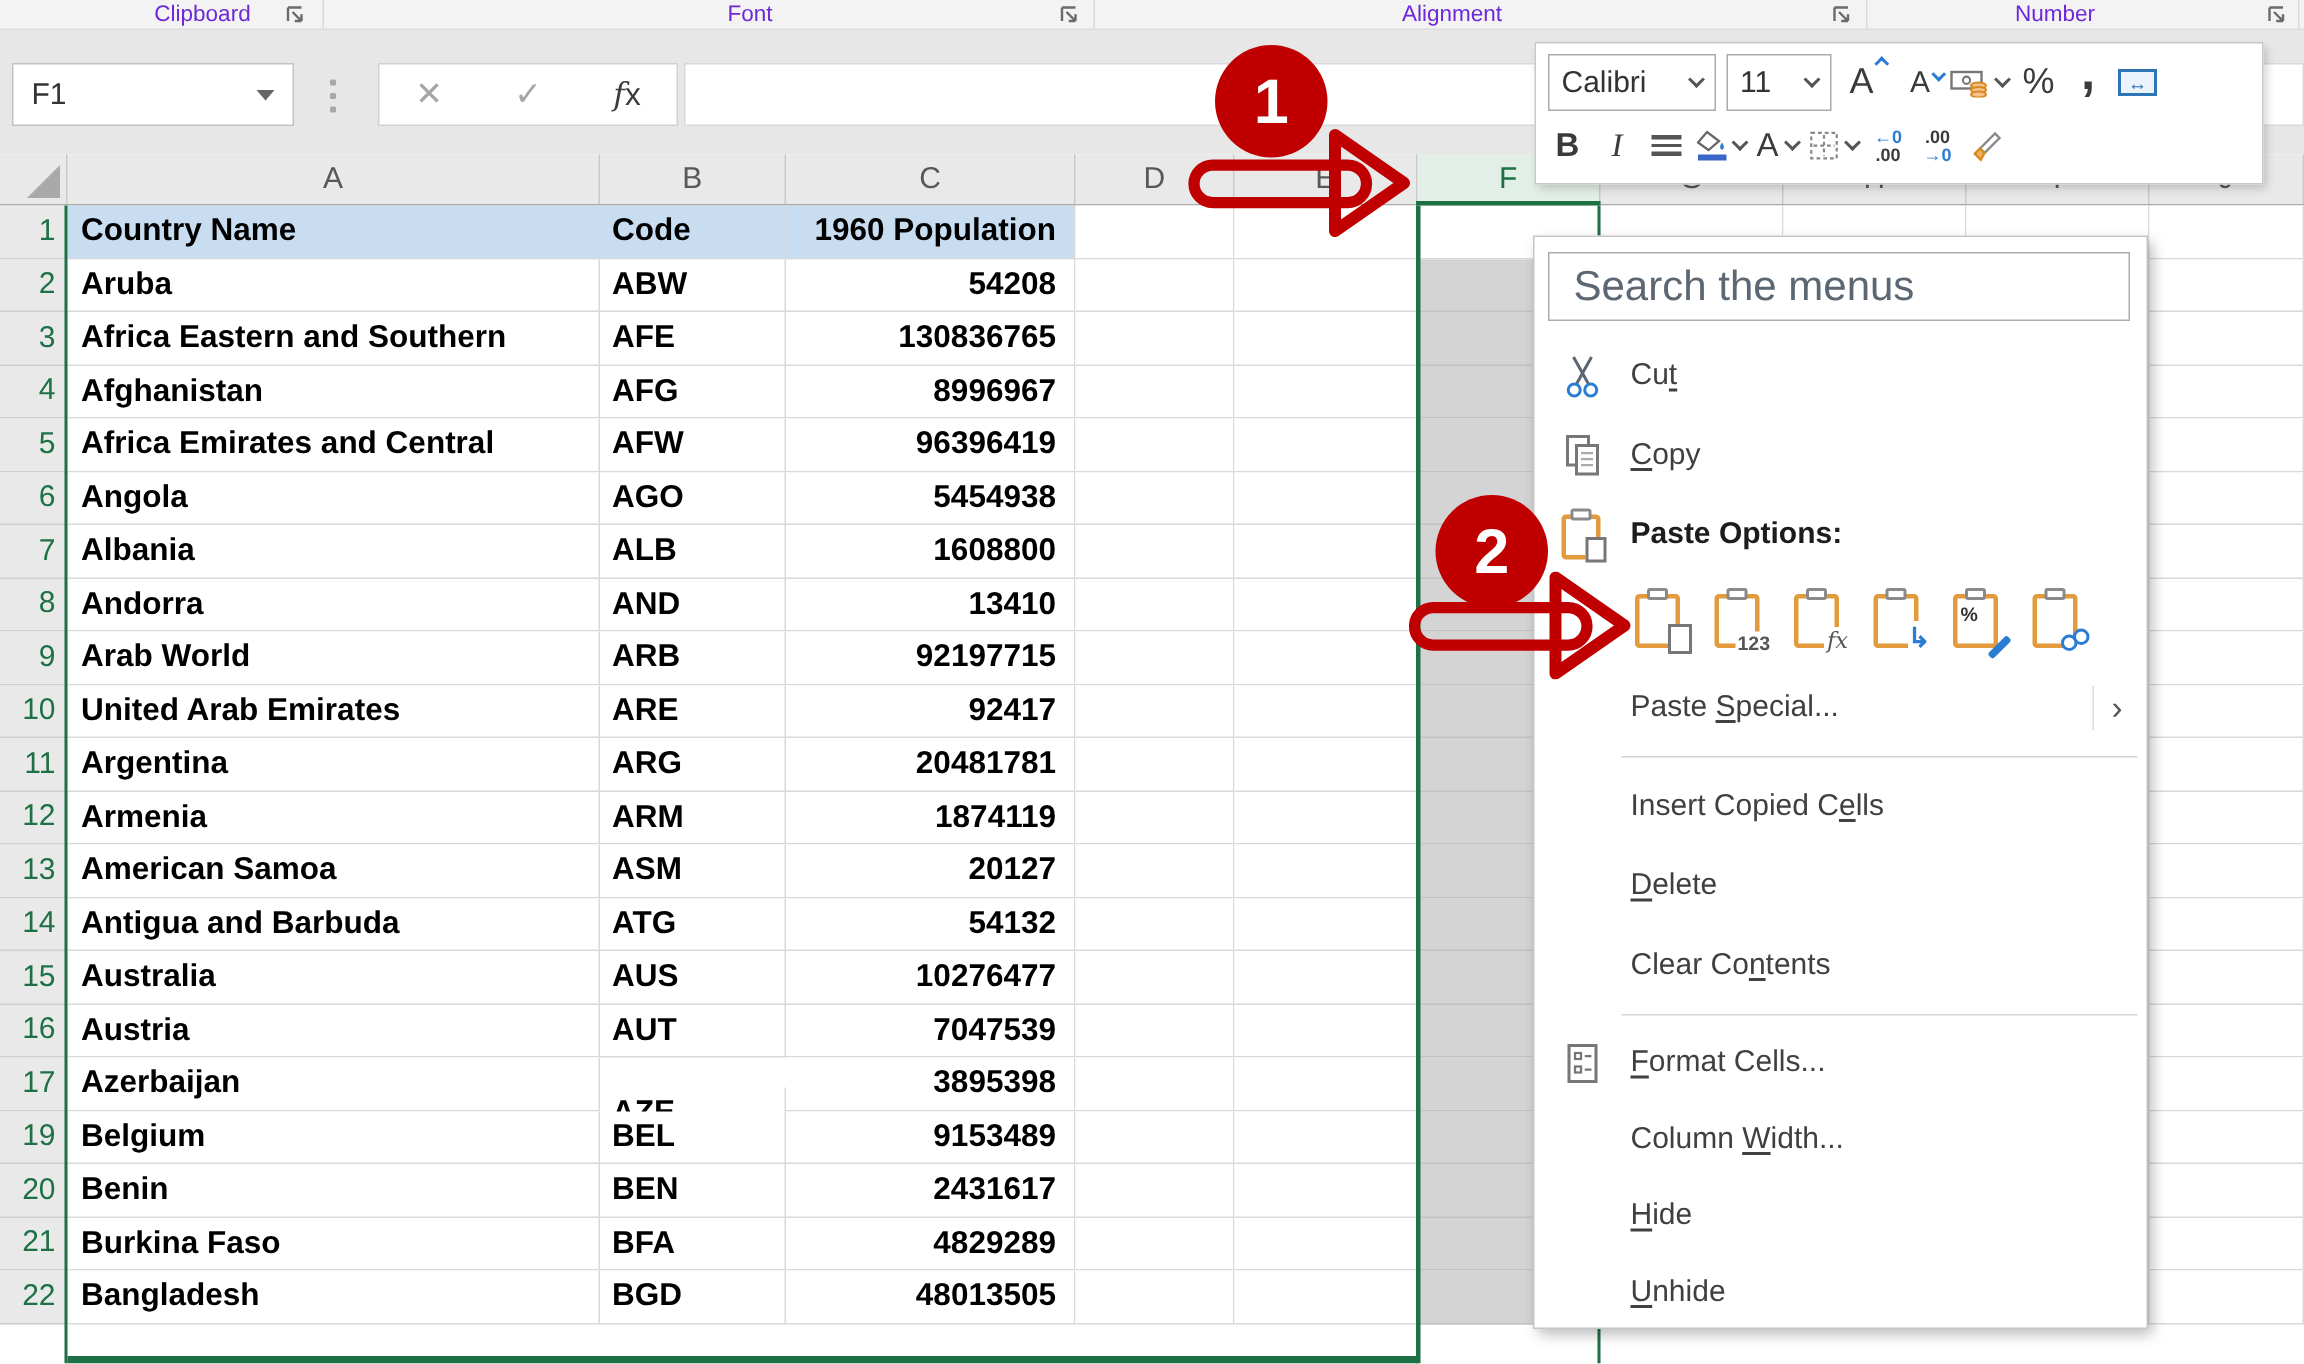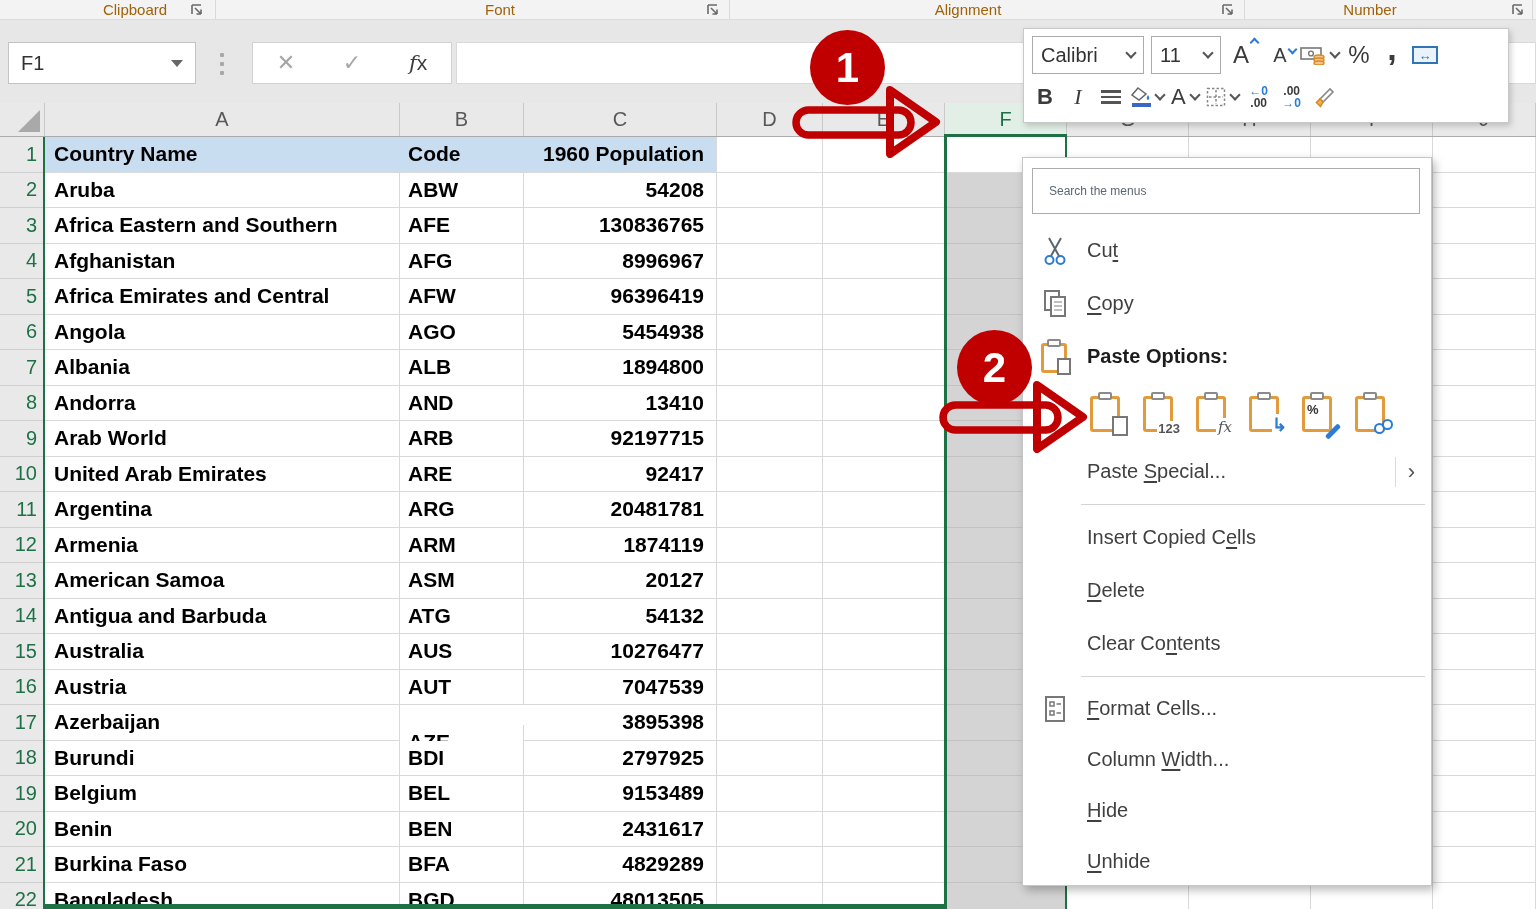--- a/index.html
+++ b/index.html
@@ -1,21 +1,21 @@
 <!DOCTYPE html>
 <html><head>
 <meta charset="utf-8">
 <style>
   * { margin:0; padding:0; box-sizing:border-box; }
   html,body { width:1536px; height:909px; overflow:hidden; }
   body { position:relative; font-family:"Liberation Sans", sans-serif; background:#fff; }
 
   
   .ribbon-strip { position:absolute; left:0; top:0; width:1536px; height:20px; background:#f3f3f3; border-bottom:1px solid #dcdcdc; }
-  .grp-label { position:absolute; top:1px; font-size:15px; color:#a16207; text-align:center; }
+  .grp-label { position:absolute; top:1px; font-size:15px; color:#6d28d9; text-align:center; }
   .launcher { position:absolute; top:3px; width:14px; height:14px; }
   .launcher svg { display:block; }
   .grp-sep { position:absolute; top:0; width:1px; height:19px; background:#d9d9d9; }
 
   
   .formula-row { position:absolute; left:0; top:20px; width:1536px; height:83px; background:#e7e7e7; }
   .name-box { position:absolute; left:8px; top:22px; width:188px; height:42px; background:#fff; border:1px solid #c3c3c3; display:flex; align-items:center; font-size:20px; color:#333; padding-left:12px; }
   .name-box .tri-down { margin-left:auto; margin-right:12px; width:0; height:0; border-left:6px solid transparent; border-right:6px solid transparent; border-top:7px solid #666; }
   .dots { position:absolute; left:220px; top:33px; width:4px; height:22px; display:flex; flex-direction:column; justify-content:space-between; }
   .dots i { width:4px; height:4px; background:#a8a8a8; border-radius:1px; }
@@ -65,21 +65,21 @@
   .alines { display:flex; flex-direction:column; gap:3px; }
   .alines i { width:20px; height:2.5px; background:#555; }
   .fillbtn { display:flex; flex-direction:column; align-items:center; gap:1px; }
   .fillbtn .bar { width:19px; height:4px; background:#3a66c8; }
   .fontcolor { font-size:22px; color:#3b3b3b; }
   .mergebox { width:26px; height:18px; border:2px solid #2e75b6; color:#2e75b6; font-size:13px; font-weight:700; display:flex; align-items:center; justify-content:center; background:#eaf2fa; }
 
   
   .ctx { position:absolute; left:1022px; top:157px; width:410px; height:729px; background:#fff; border:1px solid #c6c6c6; box-shadow:3px 4px 9px rgba(0,0,0,.28); z-index:20; padding-top:10px; }
   .searchbox { margin:0 11px 10px 9px; height:46px; border:1px solid #acacac; display:flex; align-items:center; }
-  .searchbox input { width:100%; height:100%; border:none; outline:none; font-size:12px; color:#000000; padding-left:16px; font-family:"Liberation Sans", sans-serif; background:transparent; }
+  .searchbox input { width:100%; height:100%; border:none; outline:none; font-size:28px; color:#000000; padding-left:16px; font-family:"Liberation Sans", sans-serif; background:transparent; }
   .searchbox input::placeholder { color:#5b6773; opacity:1; }
   .mi { display:flex; align-items:center; height:53px; font-size:20px; color:#404040; }
   .mi.short { height:51px; }
   .mi .ic { width:64px; display:flex; justify-content:center; align-items:center; flex:none; }
   .mi .lbl u { text-underline-offset:3px; }
   .mi.boldlbl { font-weight:700; color:#1c1c1c; }
   .mi .spacer { flex:1; }
   .mi .vdiv { width:1px; height:30px; background:#dcdcdc; margin-right:12px; }
   .mi .chevr { font-size:22px; color:#555; margin-right:16px; font-weight:400; }
   .msep { height:1px; background:#d4d4d4; margin:6px 6px 6px 58px; }
@@ -250,21 +250,21 @@
       <div class="gcell col-f fgray" style="width: 122px;"></div>
       <div class="gcell col-g" style="width: 122px;"></div>
       <div class="gcell col-h" style="width: 122px;"></div>
       <div class="gcell col-i" style="width: 122px;"></div>
       <div class="gcell col-j" style="width: 103px;"></div>
     </div>
     <div class="grow">
       <div class="gcell rowhdr" style="width: 45px;">7</div>
       <div class="gcell col-a" style="width: 355px;">Albania</div>
       <div class="gcell col-b" style="width: 124px;">ALB</div>
-      <div class="gcell col-c" style="width: 193px;">1894800</div>
+      <div class="gcell col-c" style="width: 193px;">1608800</div>
       <div class="gcell col-d" style="width: 106px;"></div>
       <div class="gcell col-e" style="width: 122px;"></div>
       <div class="gcell col-f fgray" style="width: 122px;"></div>
       <div class="gcell col-g" style="width: 122px;"></div>
       <div class="gcell col-h" style="width: 122px;"></div>
       <div class="gcell col-i" style="width: 122px;"></div>
       <div class="gcell col-j" style="width: 103px;"></div>
     </div>
     <div class="grow">
       <div class="gcell rowhdr" style="width: 45px;">8</div>
@@ -381,33 +381,20 @@
       <div class="gcell col-g" style="width: 122px;"></div>
       <div class="gcell col-h" style="width: 122px;"></div>
       <div class="gcell col-i" style="width: 122px;"></div>
       <div class="gcell col-j" style="width: 103px;"></div>
     </div>
     <div class="grow">
       <div class="gcell rowhdr" style="width: 45px;">17</div>
       <div class="gcell col-a" style="width: 355px;">Azerbaijan</div>
       <div class="gcell col-b" style="width: 124px; margin-top: 20px;">AZE</div>
       <div class="gcell col-c" style="width: 193px;">3895398</div>
-      <div class="gcell col-d" style="width: 106px;"></div>
-      <div class="gcell col-e" style="width: 122px;"></div>
-      <div class="gcell col-f fgray" style="width: 122px;"></div>
-      <div class="gcell col-g" style="width: 122px;"></div>
-      <div class="gcell col-h" style="width: 122px;"></div>
-      <div class="gcell col-i" style="width: 122px;"></div>
-      <div class="gcell col-j" style="width: 103px;"></div>
-    </div>
-    <div class="grow">
-      <div class="gcell rowhdr" style="width: 45px;">18</div>
-      <div class="gcell col-a" style="width: 355px;">Burundi</div>
-      <div class="gcell col-b" style="width: 124px;">BDI</div>
-      <div class="gcell col-c" style="width: 193px;">2797925</div>
       <div class="gcell col-d" style="width: 106px;"></div>
       <div class="gcell col-e" style="width: 122px;"></div>
       <div class="gcell col-f fgray" style="width: 122px;"></div>
       <div class="gcell col-g" style="width: 122px;"></div>
       <div class="gcell col-h" style="width: 122px;"></div>
       <div class="gcell col-i" style="width: 122px;"></div>
       <div class="gcell col-j" style="width: 103px;"></div>
     </div>
     <div class="grow">
       <div class="gcell rowhdr" style="width: 45px; text-align: center;">19</div>

